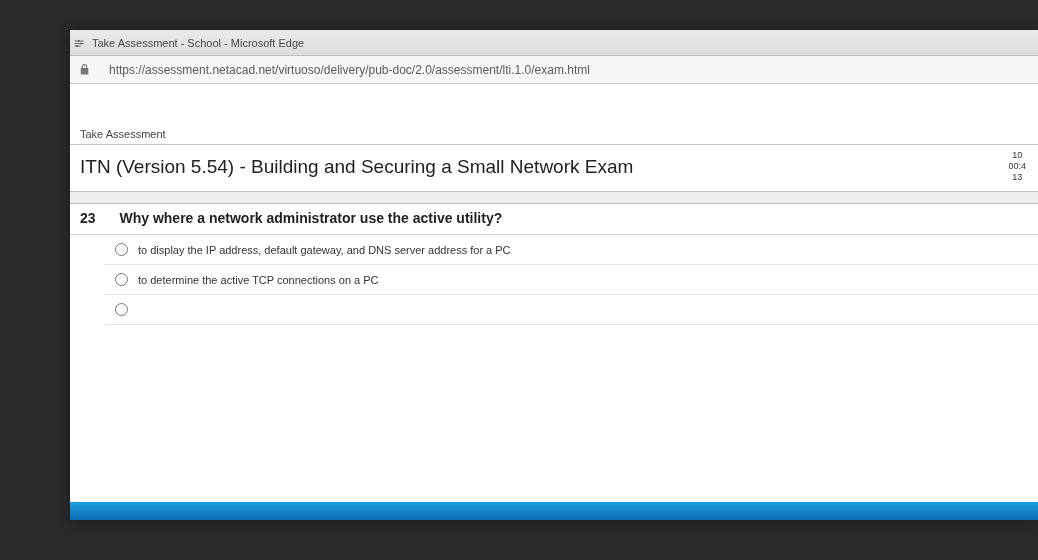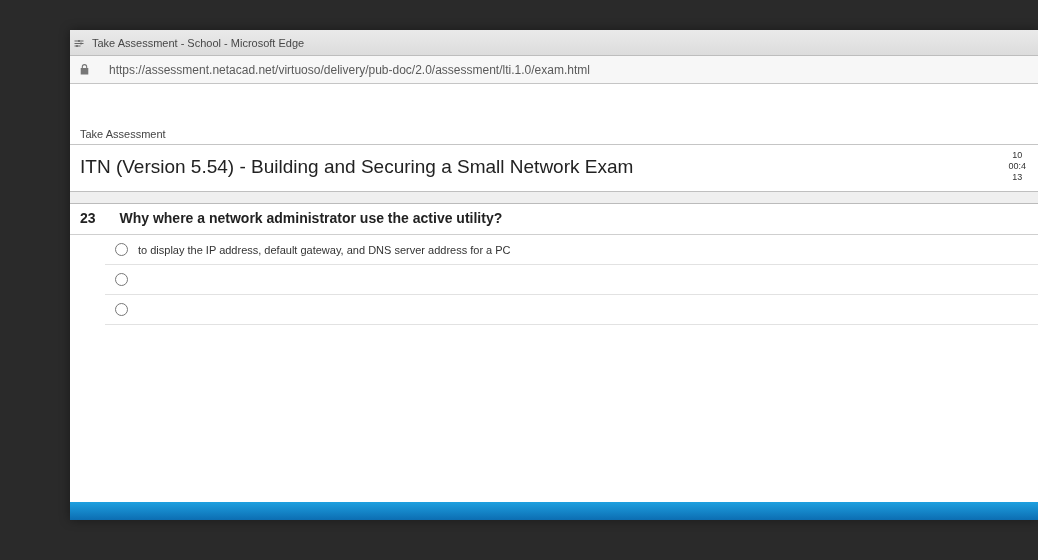--- a/index.html
+++ b/index.html
@@ -144,20 +144,21 @@
       <span>Why where a network administrator use the </span><span class="strong">active</span><span> utility?</span>
     </div>
 
     <div class="answers">
       <label class="answer">
         <span class="radio"></span>
         <span>to display the IP address, default gateway, and DNS server address for a PC</span>
       </label>
       <label class="answer">
         <span class="radio"></span>
+        <span>to determine the active TCP connections on a PC</span>
       </label>
       <label class="answer">
         <span class="radio"></span>
       </label>
     </div>
 
     <div class="bottom-bar"></div>
 
   </div>
 </div>

